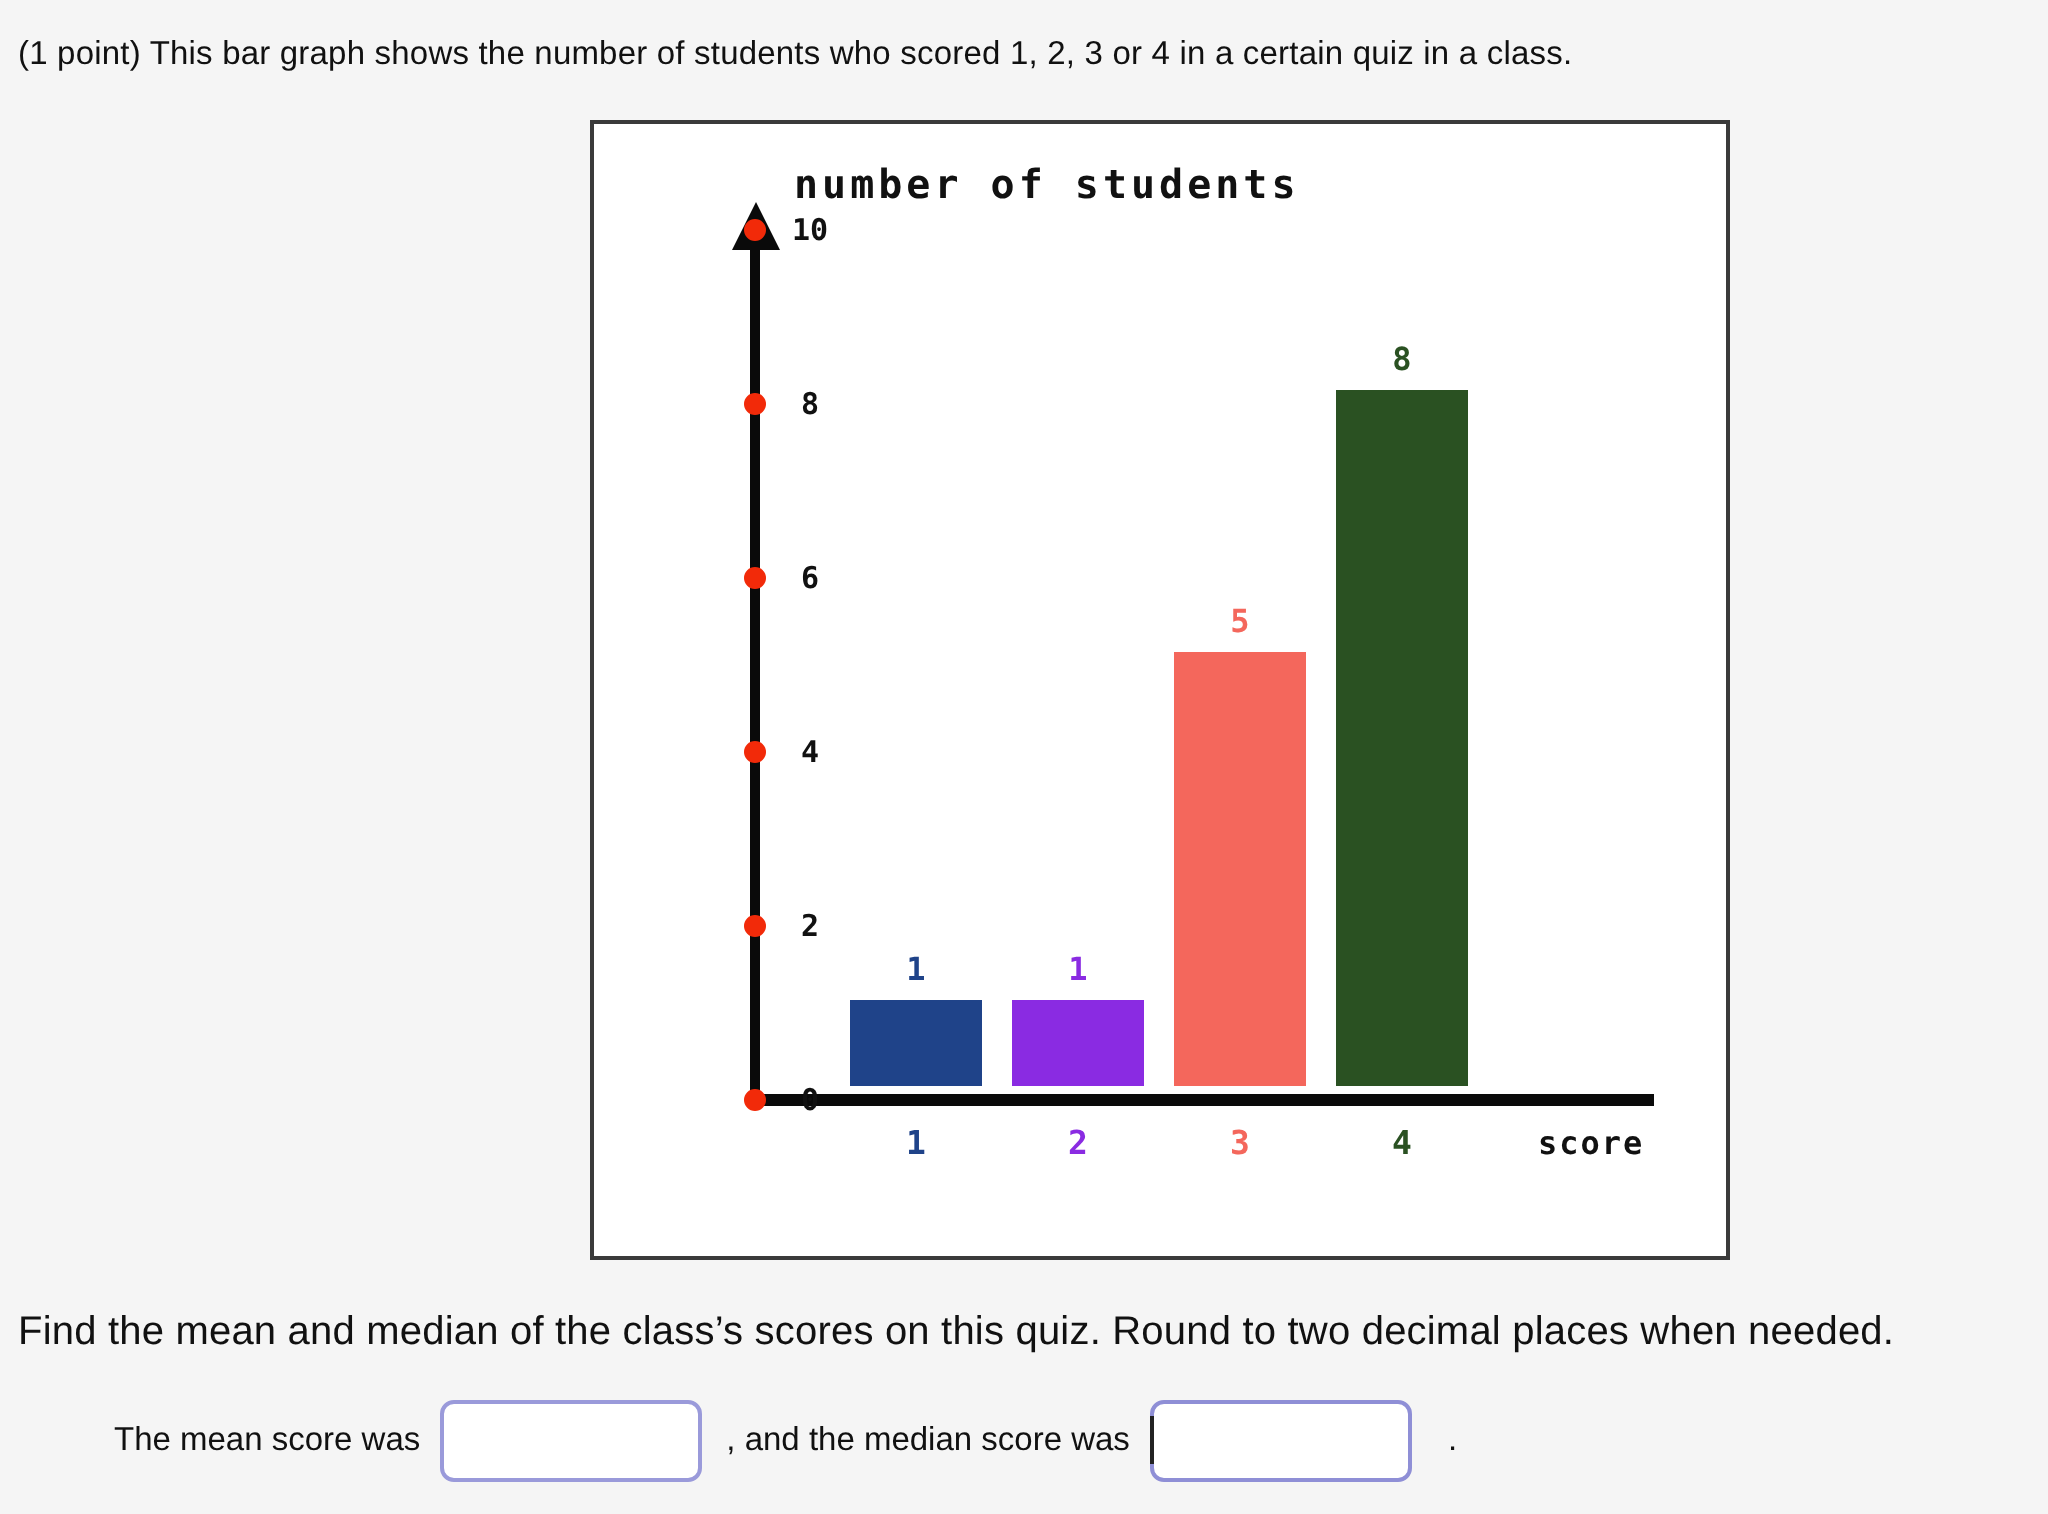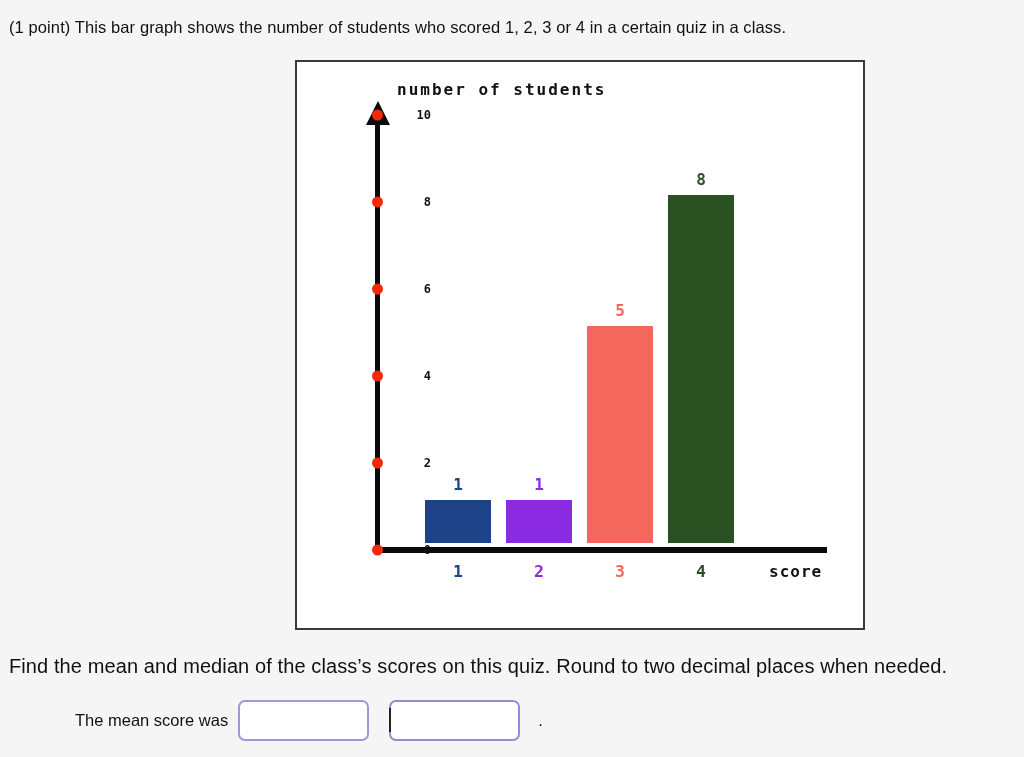--- a/index.html
+++ b/index.html
@@ -36,21 +36,21 @@
     font-size: 20px;
     line-height: 22px;
     letter-spacing: 0.1px;
     white-space: nowrap;
     color: #111;
   }
 
   
   .answer-row {
     position: absolute;
-    left: 27px;
+    left: 9px;
     top: 700px;
     display: flex;
     align-items: center;
     font-size: 16.5px;
     white-space: nowrap;
     color: #111;
   }
   .answer-row .lead-space { display: inline-block; width: 48px; }
   .answer-label { margin: 0; }
   .answer-input {
@@ -101,21 +101,21 @@
     inset: 0;
   }
 
   
   .chart-title {
     position: absolute;
     left: 100px;
     top: 18px;
     font-family: "DejaVu Sans Mono", monospace;
     font-weight: bold;
-    font-size: 16px;
+    font-size: 20px;
     letter-spacing: 2px;
     color: #111;
     white-space: nowrap;
   }
 
   
   .y-axis {
     position: absolute;
     left: 78px;
     top: 48px;
@@ -150,24 +150,24 @@
     height: 11px;
     border-radius: 50%;
     background: #f22a09;
     left: 75px;
     transform: translateY(-50%);
   }
   .tick-label {
     position: absolute;
     right: 0;
     width: 52px;
-    text-align: right;
-    font-family: "DejaVu Sans Mono", monospace;
-    font-weight: bold;
-    font-size: 12px;
+    text-align: center;
+    font-family: "DejaVu Sans Mono", monospace;
+    font-weight: bold;
+    font-size: 15px;
     color: #111;
     transform: translateY(-50%);
   }
   .tick-group { position: absolute; left: 0; width: 134px; }
 
   
   .bar {
     position: absolute;
     bottom: 85px;  
     width: 66px;
@@ -263,18 +263,19 @@
 </div>
 
 <div class="prompt-bottom">Find the mean and median of the class’s scores on this quiz. Round to two decimal places when needed.</div>
 
 <div class="answer-row">
   <span class="lead-space"></span>
   <span class="answer-label">The mean score was</span>
   <span class="input-wrap">
     <input class="answer-input mean" type="text" value="" style="">
   </span>
+  <span class="answer-label comma-sep">, and the median score was</span>
   <span class="input-wrap">
     <input class="answer-input median focused" type="text" value="" style="">
     <span class="caret"></span>
   </span>
   <span class="answer-label period-end">.</span>
 </div>
 
 </body></html>

